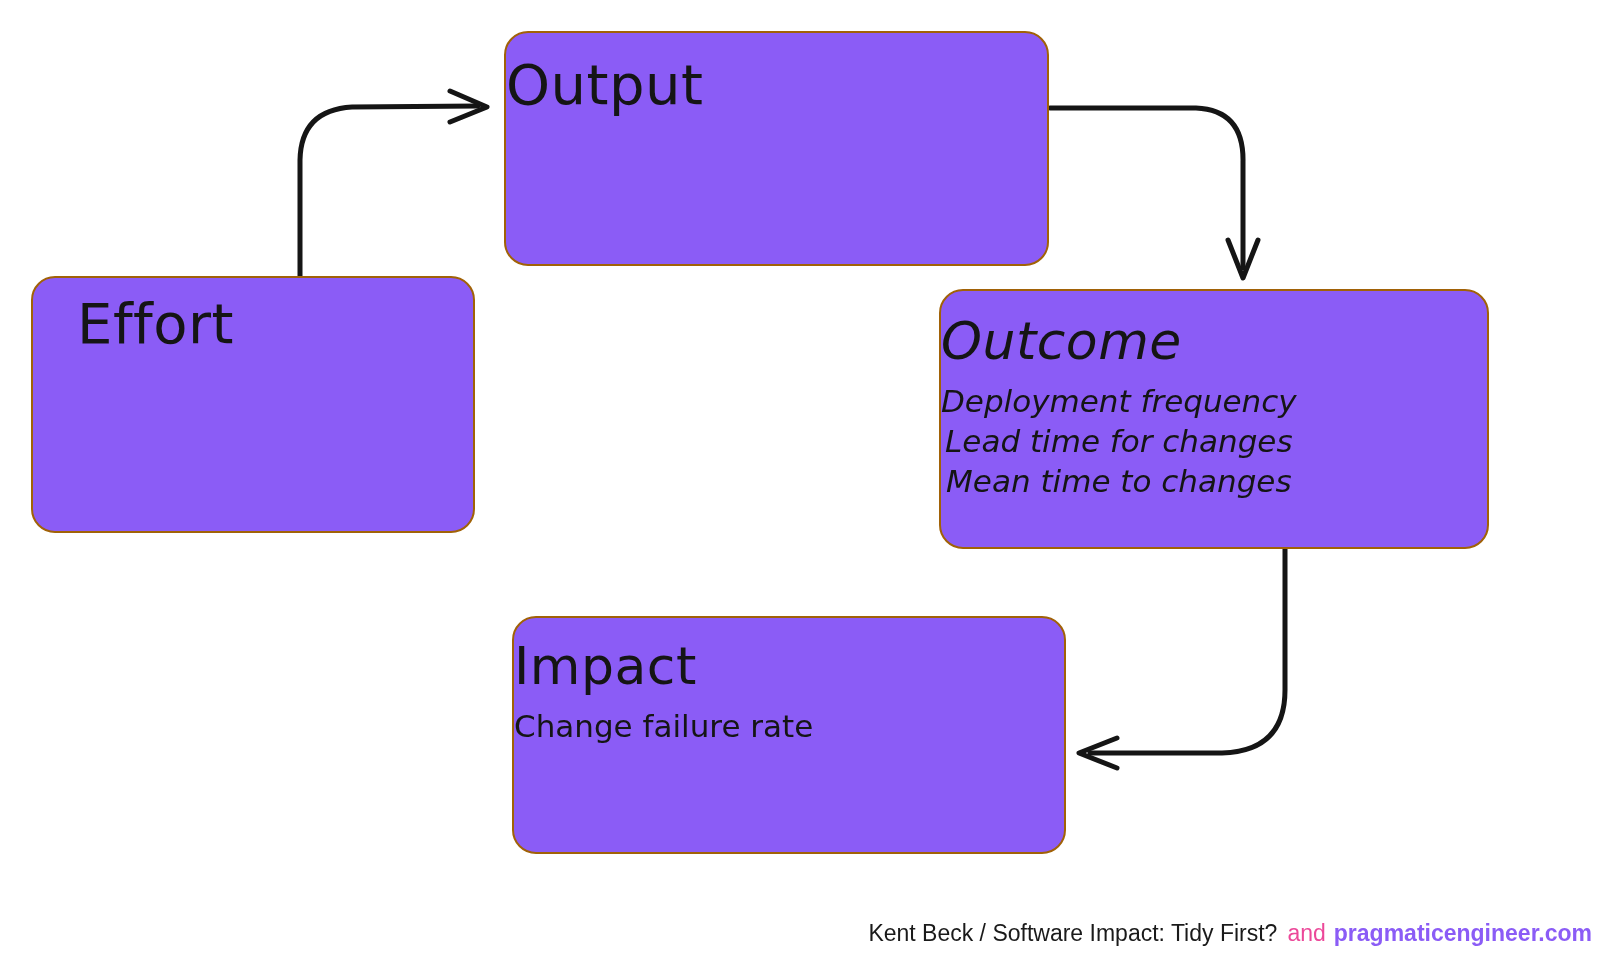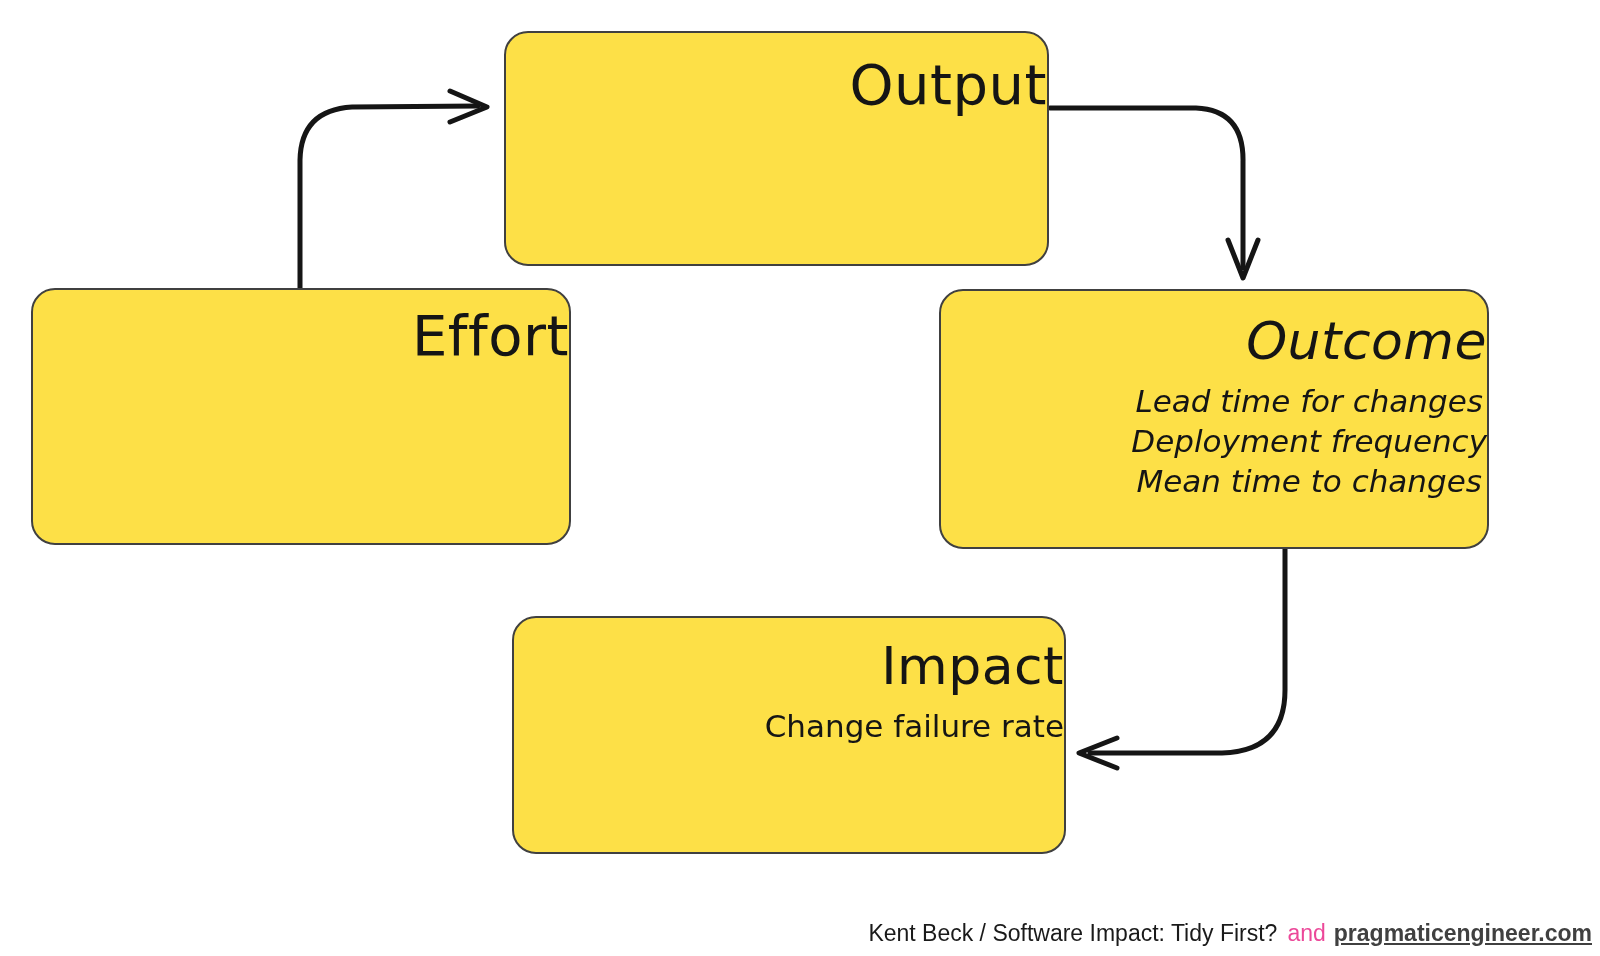--- a/index.html
+++ b/index.html
@@ -20,26 +20,26 @@
     left: 0;
     top: 0;
     width: 1600px;
     height: 956px;
   }
 
   
   .node {
     position: absolute;
     box-sizing: border-box;
-    background: #fde047;
-    border: 2px solid #404040;
+    background: #8b5cf6;
+    border: 2px solid #a16207;
     border-radius: 24px;
     display: flex;
     flex-direction: column;
-    align-items: flex-end;
+    align-items: flex-start;
     z-index: 2;
   }
   .node-title {
     font-family: "DejaVu Sans", sans-serif;
     font-weight: 400;
     color: #151515;
     letter-spacing: 0.5px;
     line-height: 1;
     white-space: nowrap;
   }
@@ -52,21 +52,21 @@
   .node-line {
     font-family: "DejaVu Sans", sans-serif;
     font-size: 31px;
     line-height: 40px;
     color: #151515;
     white-space: nowrap;
   }
 
   
   #node-effort {
-    left: 31px;  top: 288px;  width: 540px;  height: 257px;
+    left: 31px;  top: 276px;  width: 444px;  height: 257px; padding-left: 44px;
   }
   #node-effort .node-title { font-size: 56px; margin-top: 18px; }
 
   #node-output {
     left: 504px; top: 31px;  width: 545px;  height: 235px;
   }
   #node-output .node-title { font-size: 56px; margin-top: 24px; }
 
   #node-outcome {
     left: 939px; top: 289px; width: 550px;  height: 260px; font-style: italic;
@@ -110,21 +110,21 @@
     text-align: right;
     padding-right: 8px;
     box-sizing: border-box;
     white-space: nowrap;
     font-family: "Liberation Sans", sans-serif;
     font-size: 23px;
     line-height: 30px;
   }
   #footer .credit-main { color: #1a1a1a; }
   #footer .credit-and  { color: #ec4899; margin: 0 8px 0 10px; }
-  #footer .credit-site { color: #404040; font-weight: bold; text-decoration: underline; }
+  #footer .credit-site { color: #8b5cf6; font-weight: bold; }
 </style>
 </head>
 <body>
 
 <div id="canvas">
 
   <svg id="arrows" viewBox="0 0 1600 956">
 
     <g>
       <path class="arrow-path" d="M 300 288 L 300 160 Q 301 110 352 107 L 478 106"></path>
@@ -146,22 +146,22 @@
     <div class="node-title">Effort</div>
   </div>
 
   <div class="node" id="node-output">
     <div class="node-title">Output</div>
   </div>
 
   <div class="node" id="node-outcome">
     <div class="node-title">Outcome</div>
     <div class="node-lines">
+      <div class="node-line">Deployment frequency</div>
       <div class="node-line">Lead time for changes</div>
-      <div class="node-line">Deployment frequency</div>
       <div class="node-line">Mean time to changes</div>
     </div>
   </div>
 
   <div class="node" id="node-impact">
     <div class="node-title">Impact</div>
     <div class="node-lines">
       <div class="node-line">Change failure rate</div>
     </div>
   </div>

